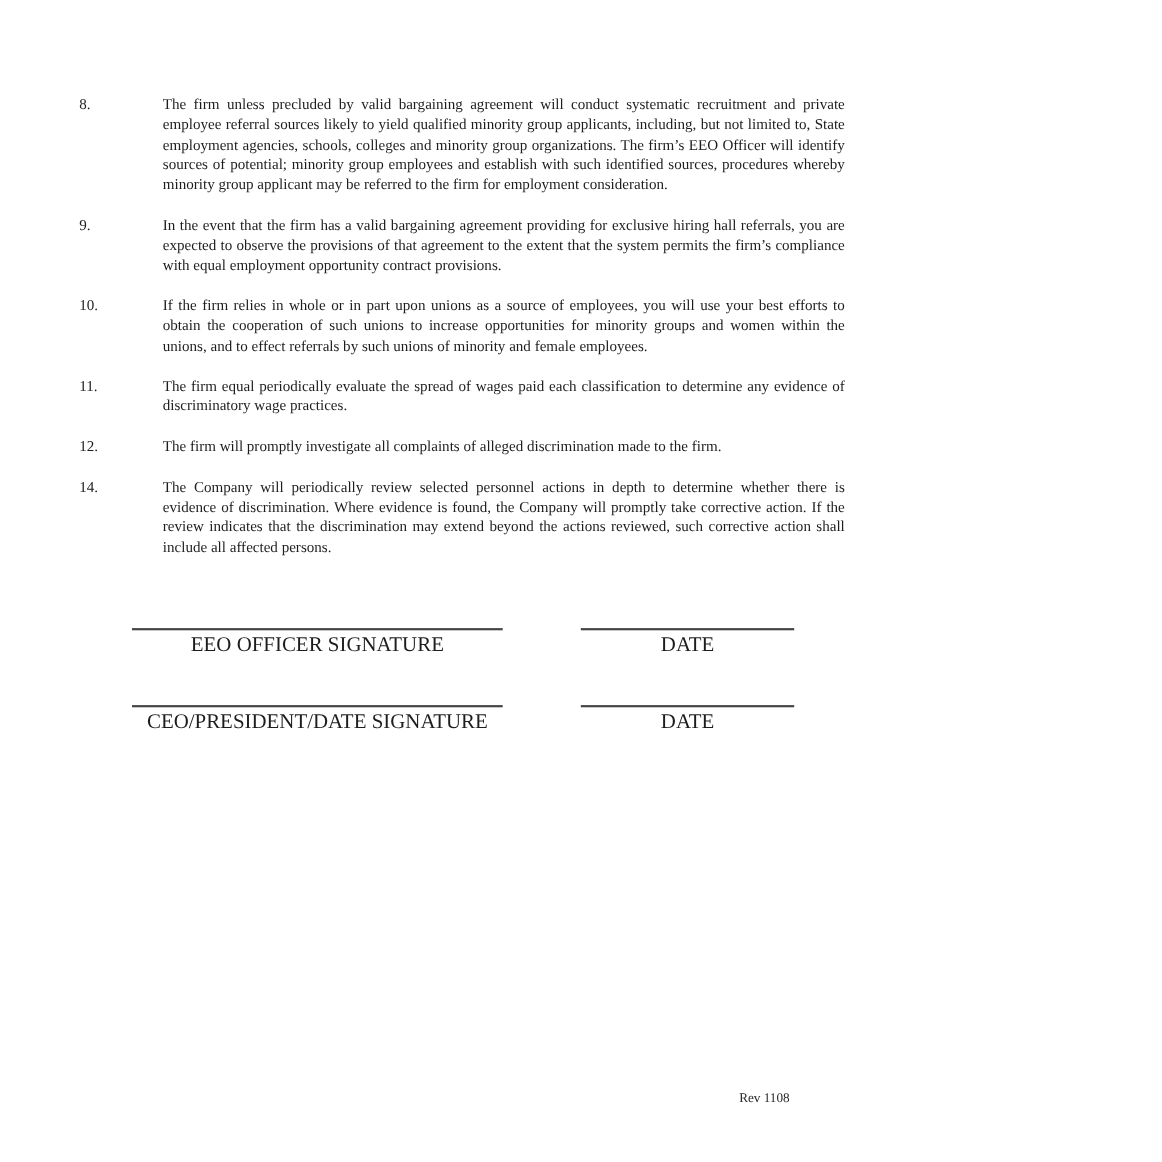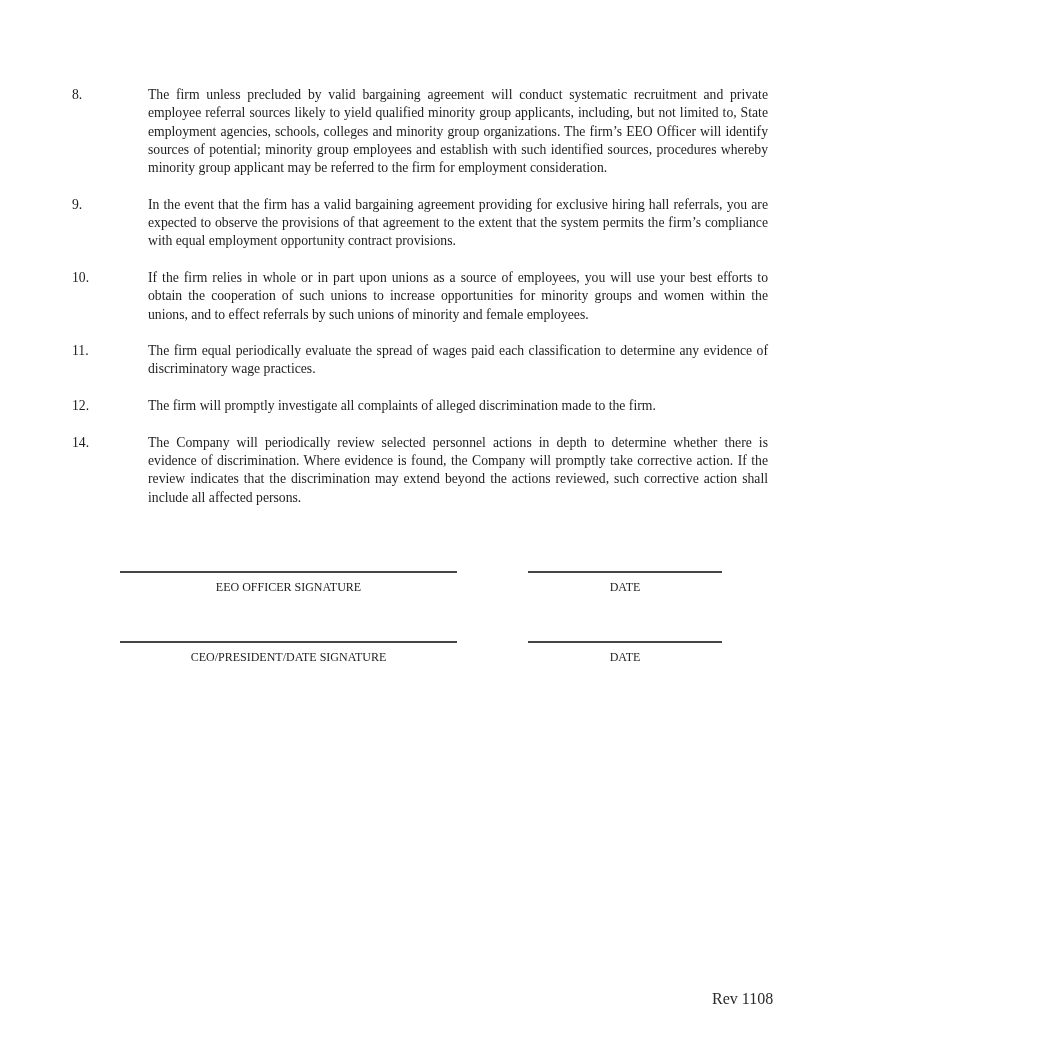--- a/index.html
+++ b/index.html
@@ -51,33 +51,32 @@
     margin-top: 45px;
   }
   .sig-col-main { width: 337px; }
   .sig-col-date { width: 194px; }
   .sig-line {
     height: 2px;
     background: #454545;
   }
   .sig-label {
     text-align: center;
-    font-size: 12px;
+    font-size: 19px;
     line-height: 18px;
     padding-top: 5px;
     color: #1d1d1d;
   }
   .footer {
     position: absolute;
     left: 672px;
     top: 991px;
-    font-size: 16px;
+    font-size: 12px;
     line-height: 15px;
     color: #2a2a2a;
-    margin-left: 40px;
   }
 </style>
 </head>
 <body>
 
 <div class="page">
   <main class="content">
     <section class="items" id="items-container">
   <div class="item">
     <div class="num">8.</div>

